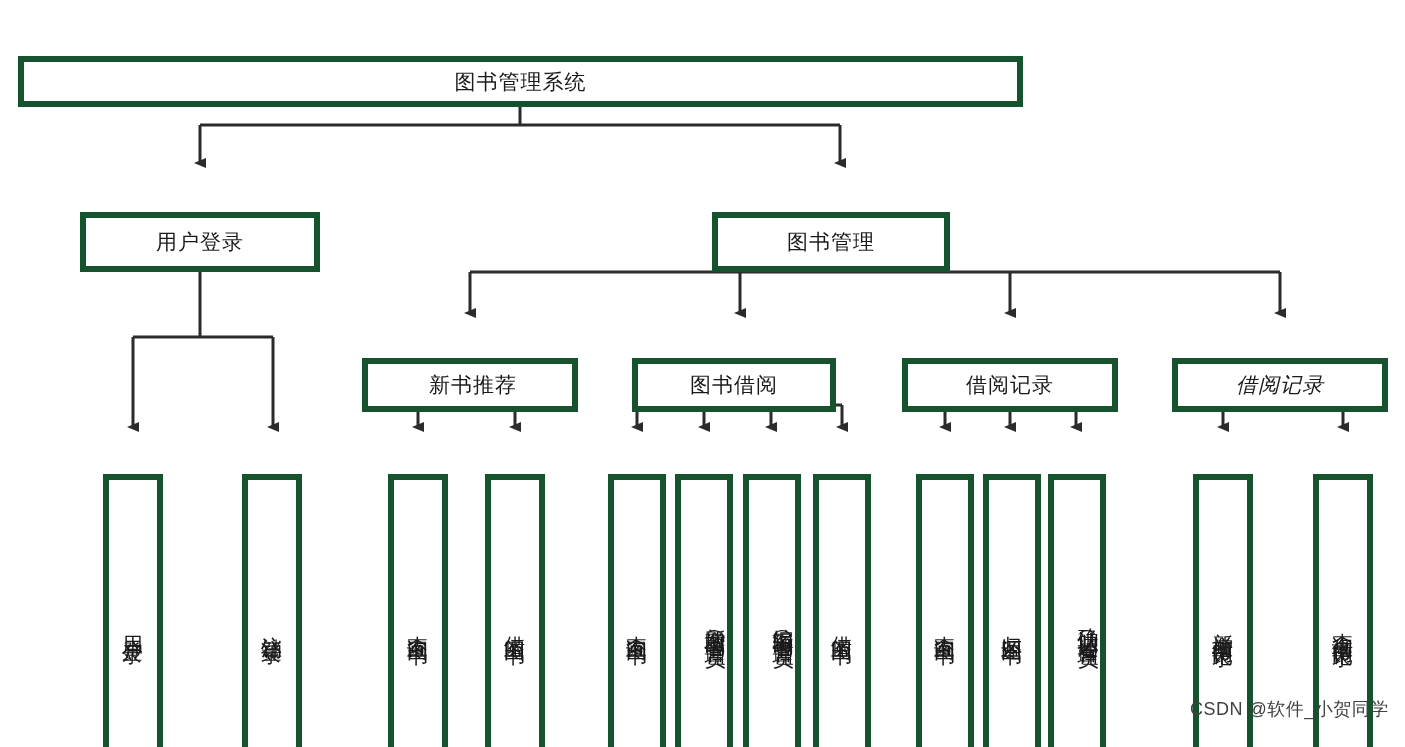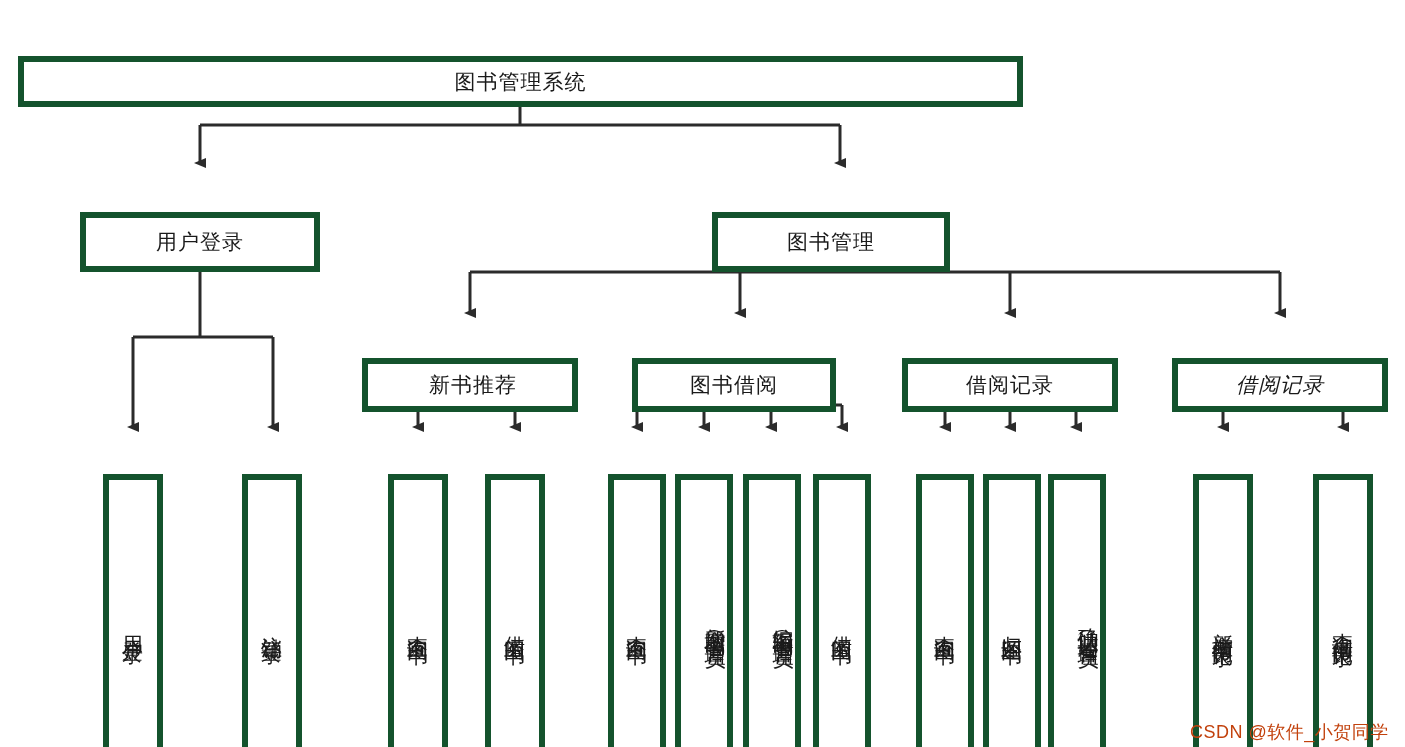--- a/index.html
+++ b/index.html
@@ -54,23 +54,23 @@
   .node.vertical.centered {
     align-items: center;
   }
   .node-label {
     display: block;
     white-space: pre;
   }
   .watermark {
     position: absolute;
     left: 1190px;
-    top: 720px;
+    top: 697px;
     font-size: 18px;
-    color: #c2410c;
+    color: #404040;
     white-space: nowrap;
     letter-spacing: 0.5px;
   }
 </style>
 </head>
 <body>
 
 <div id="canvas">
 
   <svg id="edges" viewBox="0 0 1405 747">

